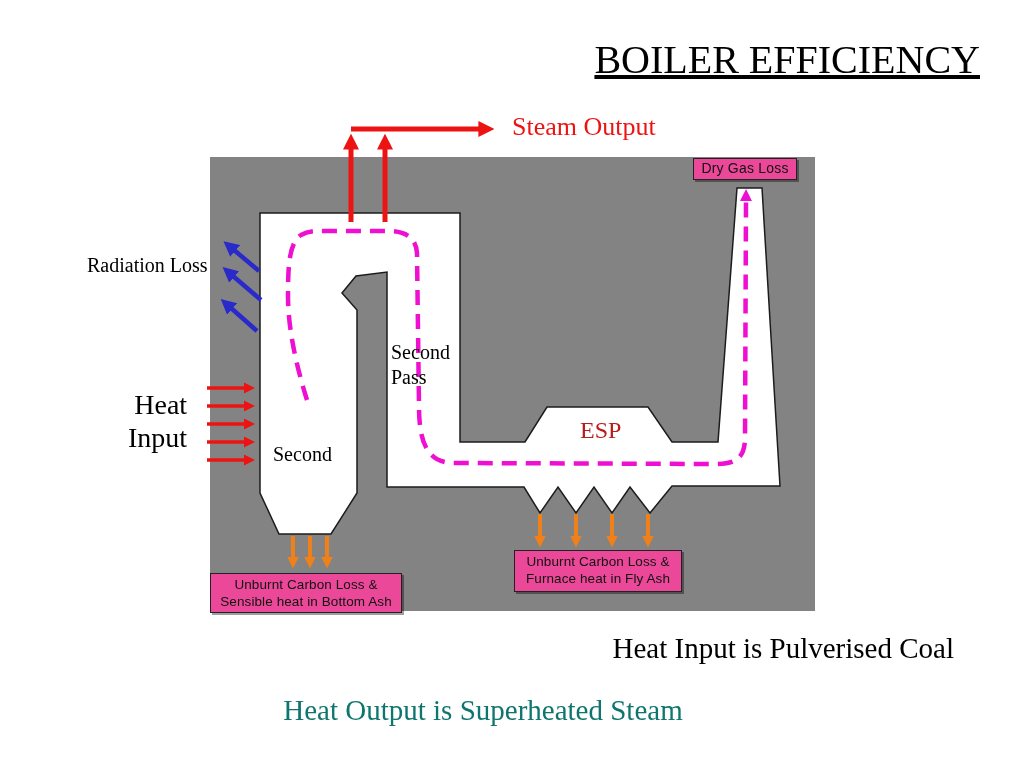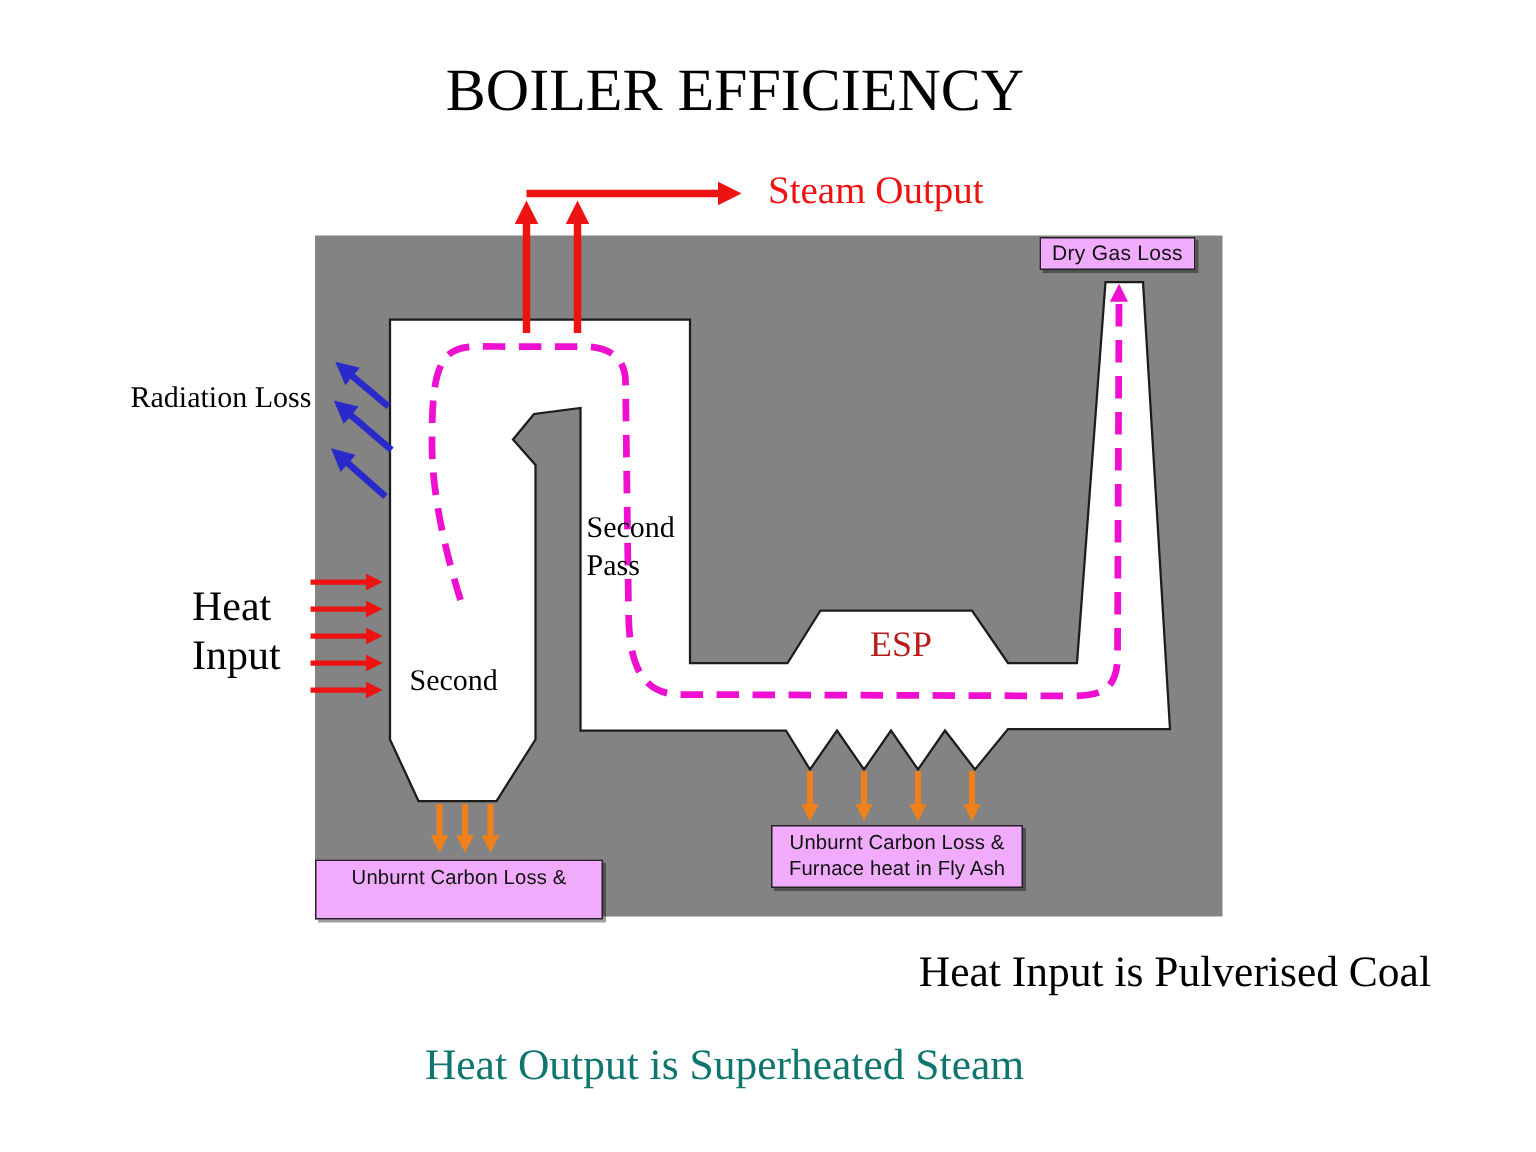--- a/index.html
+++ b/index.html
@@ -2,37 +2,37 @@
 <html style="--c-red: #ee1313; --c-blue: #2a2acb; --c-orange: #f08019; --c-magenta: #ee0fd0; --c-diagram_bg: #838383; --c-shape_fill: #ffffff; --c-outline: #1c1c1c;"><head>
 <meta charset="utf-8">
 <style>
   html,body{margin:0;padding:0;}
   body{
     width:1024px;height:768px;position:relative;background:#ffffff;
     font-family:"Liberation Serif", serif;overflow:hidden;
   }
   .abs{position:absolute;}
   #title{
-    top:36px;left:0;width:980px;text-align:center;
-    font-size:40px;color:#000;white-space:nowrap;
+    top:36px;left:0;width:980px;text-align:right;
+    font-size:40px;color:#000;white-space:nowrap;text-decoration:underline;
   }
   #steam-output-label{
     left:512px;top:112px;font-size:26px;color:var(--c-red);white-space:nowrap;
   }
   #radiation-loss-label{
     left:87px;top:254px;font-size:20px;color:#000000;white-space:nowrap;
   }
   #heat-input-label{
-    left:128px;top:388px;font-size:28px;line-height:33px;color:#000;
+    left:128px;top:388px;font-size:28px;line-height:33px;color:#000;text-align:right;
   }
   #furnace-label{left:273px;top:443px;font-size:20px;color:#000;}
   #second-pass-label{left:391px;top:340px;font-size:20px;line-height:25px;color:#000;}
   #esp-label{left:580px;top:417px;font-size:24px;color:#b91c1c;}
   .label-box{
-    background:#f0abfc;border:1px solid #222;
+    background:#ec4899;border:1px solid #222;
     box-shadow:2px 2px 0 rgba(0,0,0,0.38);
     font-family:"Liberation Sans", sans-serif;
     color:#111;text-align:center;white-space:nowrap;
   }
   #dry-gas-loss-box{
     left:693px;top:158px;width:102px;height:20px;
     font-size:14px;line-height:19px;letter-spacing:0.2px;
   }
   #bottom-ash-box{
     left:210px;top:573px;width:190px;height:36px;
@@ -149,20 +149,21 @@
 
 <div id="second-pass-label" class="abs">
   <div>Second</div>
   <div>Pass</div>
 </div>
 
 <div id="esp-label" class="abs">ESP</div>
 
 <div id="bottom-ash-box" class="abs label-box">
   <div>Unburnt Carbon Loss &amp;</div>
+  <div>Sensible heat in Bottom Ash</div>
 </div>
 
 <div id="fly-ash-box" class="abs label-box">
   <div>Unburnt Carbon Loss &amp;</div>
   <div>Furnace heat in Fly Ash</div>
 </div>
 
 <div id="footer-line1" class="abs">Heat Input is Pulverised Coal</div>
 <div id="footer-line2" class="abs">Heat Output is Superheated Steam</div>
 

